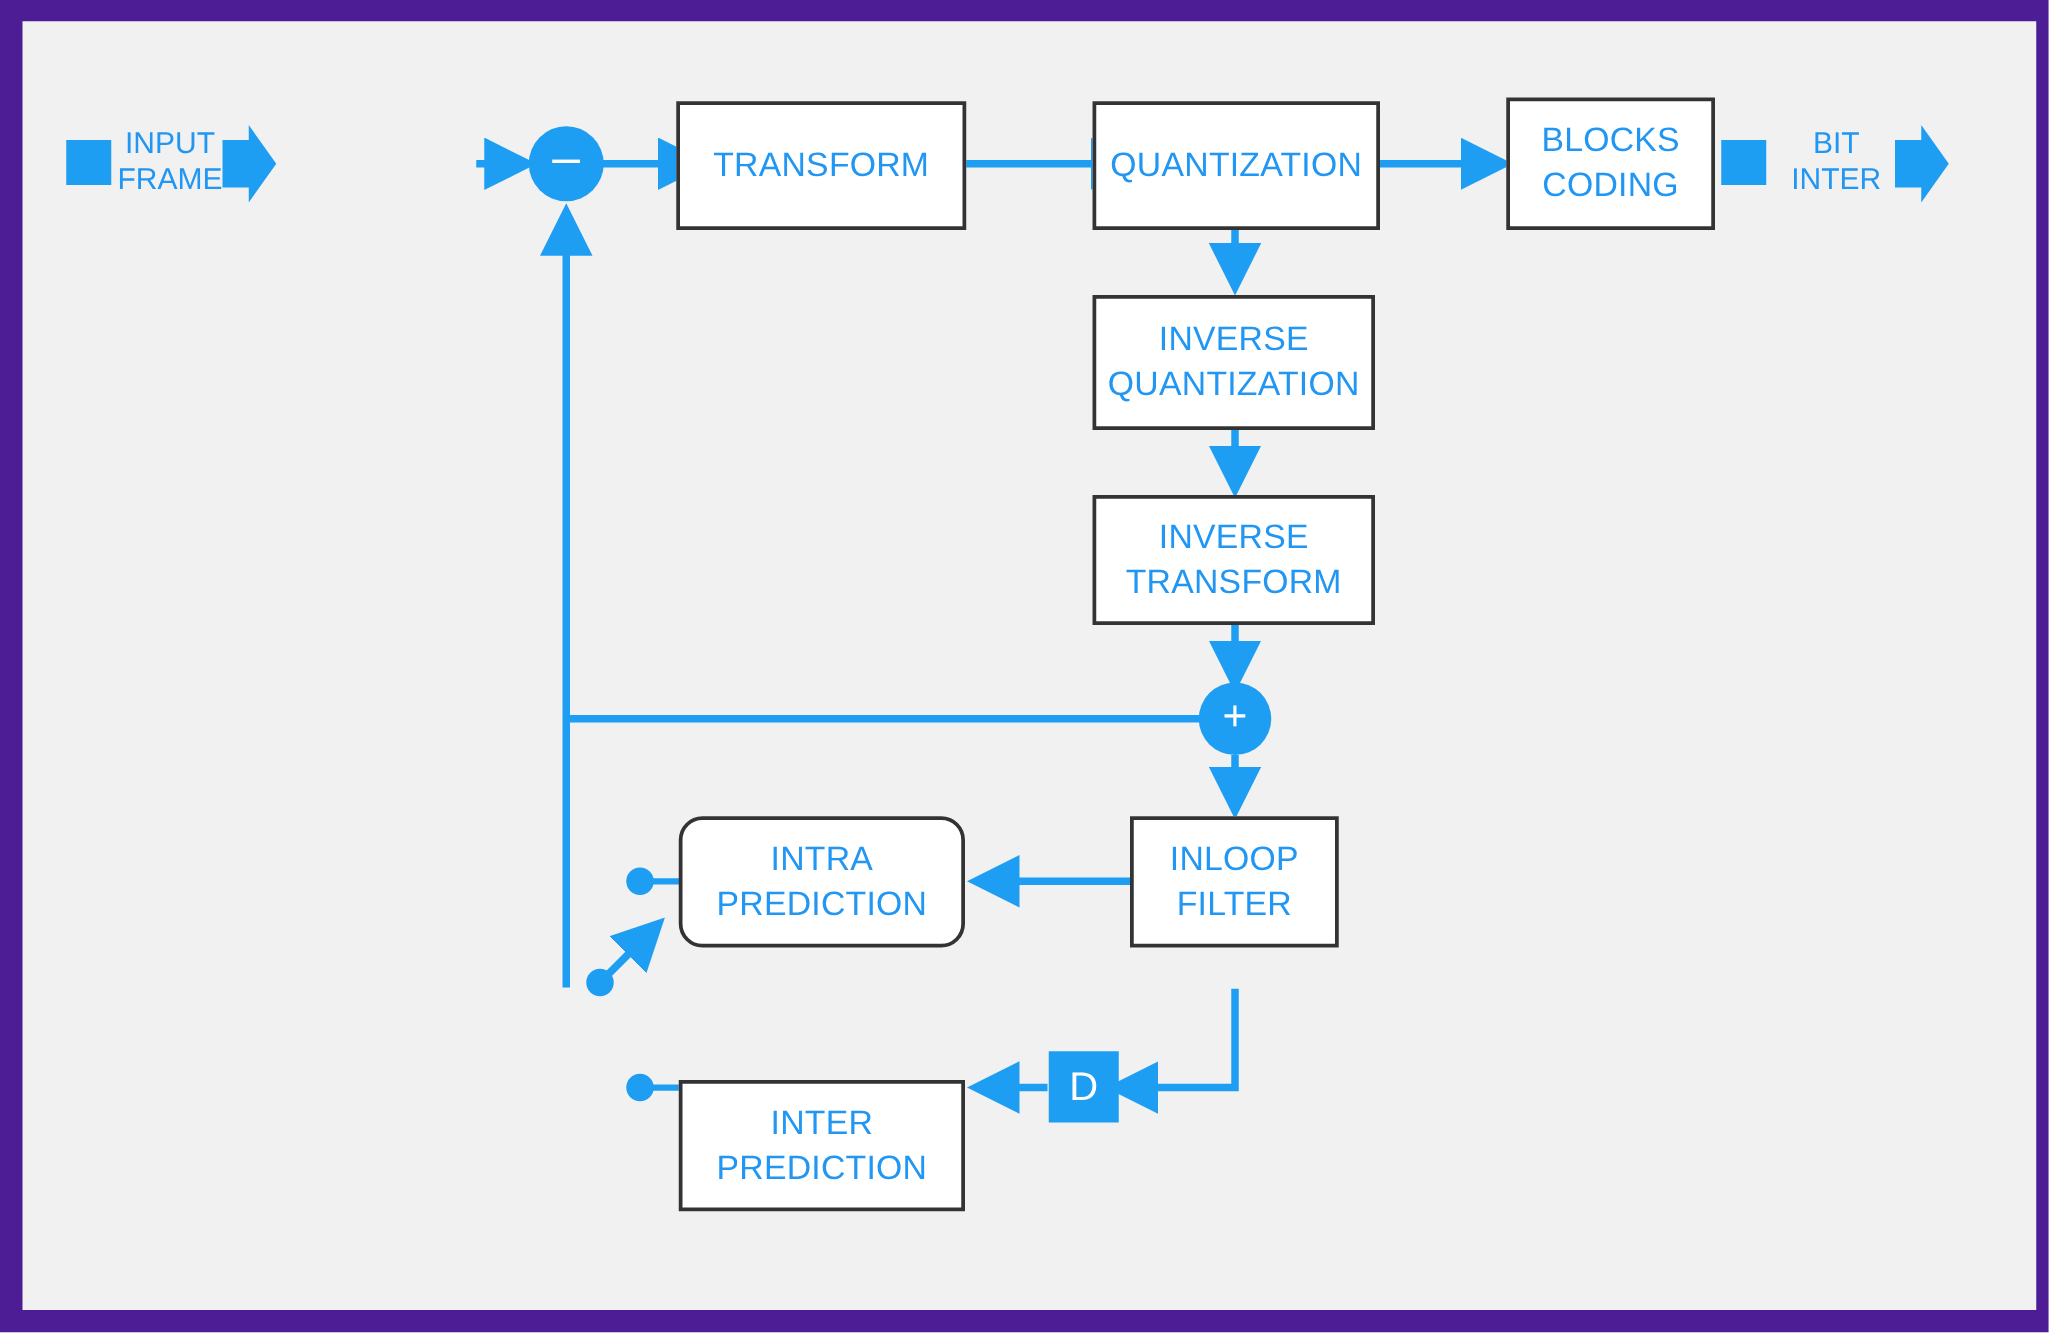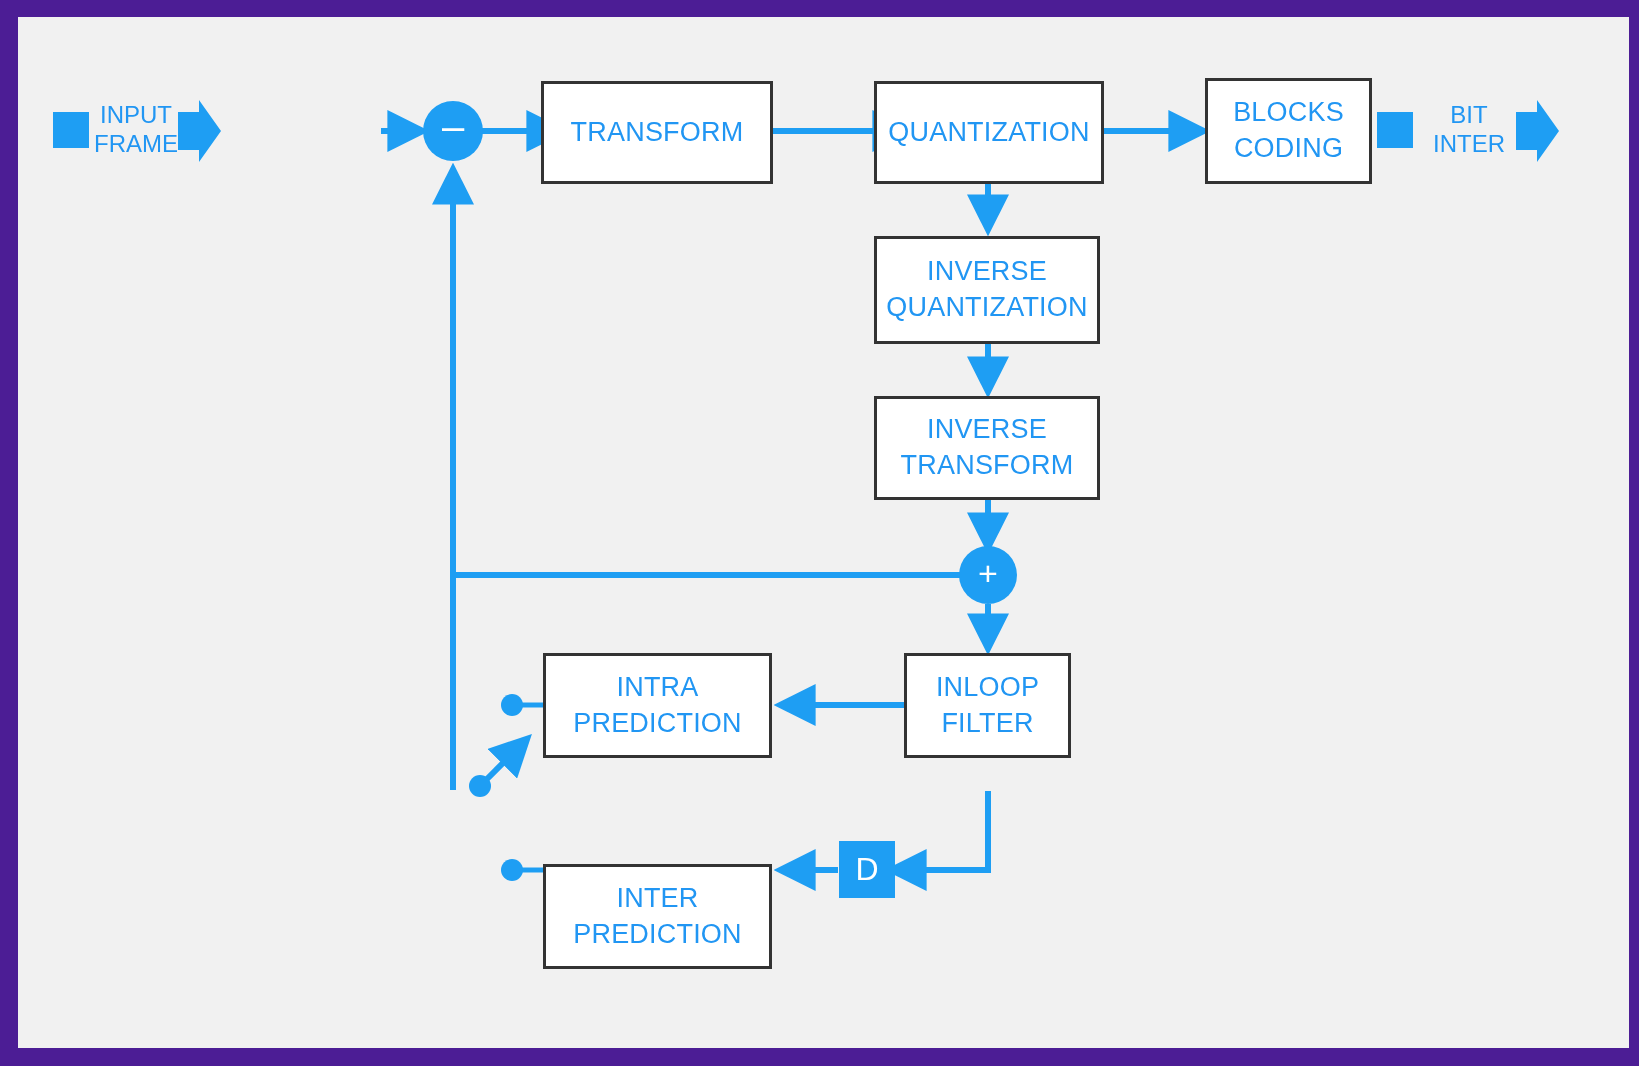--- a/index.html
+++ b/index.html
@@ -165,21 +165,21 @@
 
   <div class="blk" style="left:874px;top:236px;width:226px;height:108px;">INVERSE
 QUANTIZATION</div>
 
   <div class="blk" style="left:874px;top:396px;width:226px;height:104px;">INVERSE
 TRANSFORM</div>
 
   <div class="blk" style="left:904px;top:653px;width:167px;height:105px;">INLOOP
 FILTER</div>
 
-  <div class="blk" style="left:543px;top:653px;width:229px;height:105px;">INTRA
+  <div class="blk" style="left:543px;top:653px;width:229px;height:105px;border-radius:19px;">INTRA
 PREDICTION</div>
 
   <div class="blk" style="left:543px;top:818px;width:229px;height:105px;margin-top:46px;">INTER
 PREDICTION</div>
 
   <div class="opcircle minus" style="left:423px;top:101px;width:60px;height:60px;">
     <span>–</span>
   </div>
 
   <div class="opcircle" style="left:959px;top:546px;width:58px;height:58px;">

